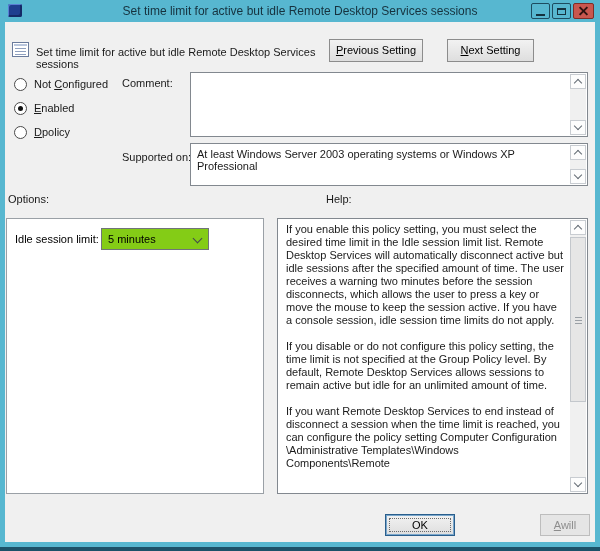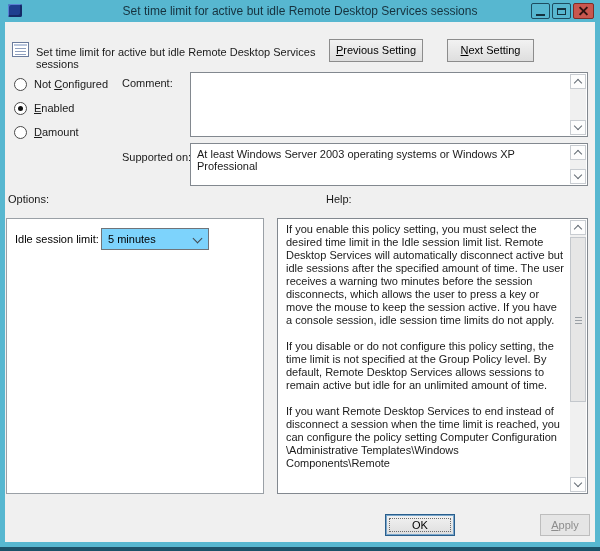--- a/index.html
+++ b/index.html
@@ -73,21 +73,21 @@
     box-shadow:0 -3px 0 #9aa0a6, 0 3px 0 #9aa0a6; }
 
   .comment-box { left:190px; top:72px; width:398px; height:65px; }
   .supported-box { left:190px; top:143px; width:398px; height:43px; font-size:11px; color:#1a1a1a; }
   .supported-text { position:absolute; left:6px; top:4px; right:20px; }
 
   .section-label { font-size:11px; color:#1a1a1a; }
 
   .options-panel { left:6px; top:218px; width:258px; height:276px; background:#fff; border:1px solid #9aa0a6; }
   .idle-label { position:absolute; left:8px; top:14px; font-size:11px; }
-  .combo { position:absolute; left:94px; top:9px; width:108px; height:22px; background:#7dd3fc;
+  .combo { position:absolute; left:94px; top:9px; width:108px; height:22px; background:#84cc16;
     border:1px solid #707479; font-size:11px; }
   .combo-value { position:absolute; left:6px; top:4px; }
   .combo-chev { position:absolute; right:7px; top:6px; width:7px; height:7px;
     border-right:1px solid #43494e; border-bottom:1px solid #43494e; transform:rotate(45deg); }
 
   .help-box { left:277px; top:218px; width:311px; height:276px; }
   .help-text { position:absolute; left:0; top:0; right:17px; bottom:0; overflow:hidden;
     padding:4px 6px 0 8px; font-size:11px; line-height:13px; color:#1a1a1a; }
   .help-text p { margin:0 0 13px 0; }
 
@@ -134,21 +134,21 @@
     <span class="rlabel"><span>Not </span><span class="u">C</span><span>onfigured</span></span>
   </div>
   <div class="abs radio-row" style="top:101px;">
     <span class="ring" data-checked="true">
         <span class="radio-dot"></span>
       </span>
     <span class="rlabel"><span></span><span class="u">E</span><span>nabled</span></span>
   </div>
   <div class="abs radio-row" style="top:125px;">
     <span class="ring" data-checked="false"></span>
-    <span class="rlabel"><span></span><span class="u">D</span><span>amount</span></span>
+    <span class="rlabel"><span></span><span class="u">D</span><span>policy</span></span>
   </div>
 
   <div class="abs field-label" style="left:122px; top:77px;">Comment:</div>
   <div class="abs white-box comment-box">
     <span></span>
     <div class="sb">
       <div class="sb-btn sb-up">
           <span class="chev-up"></span>
         </div>
       <div class="sb-btn sb-down">
@@ -194,15 +194,15 @@
       <div class="sb-thumb" style="top:17px; height:165px;">
           <span class="grip"></span>
         </div>
       <div class="sb-btn sb-down">
           <span class="chev-down"></span>
         </div>
     </div>
   </div>
 
   <div class="abs btn ok-btn"><span>OK</span><span class="focus"></span></div>
-  <div class="abs btn apply-btn"><span></span><span class="u">A</span><span>pply</span></div>
+  <div class="abs btn apply-btn"><span></span><span class="u">A</span><span>will</span></div>
 
 </div>
 
 </body></html>

